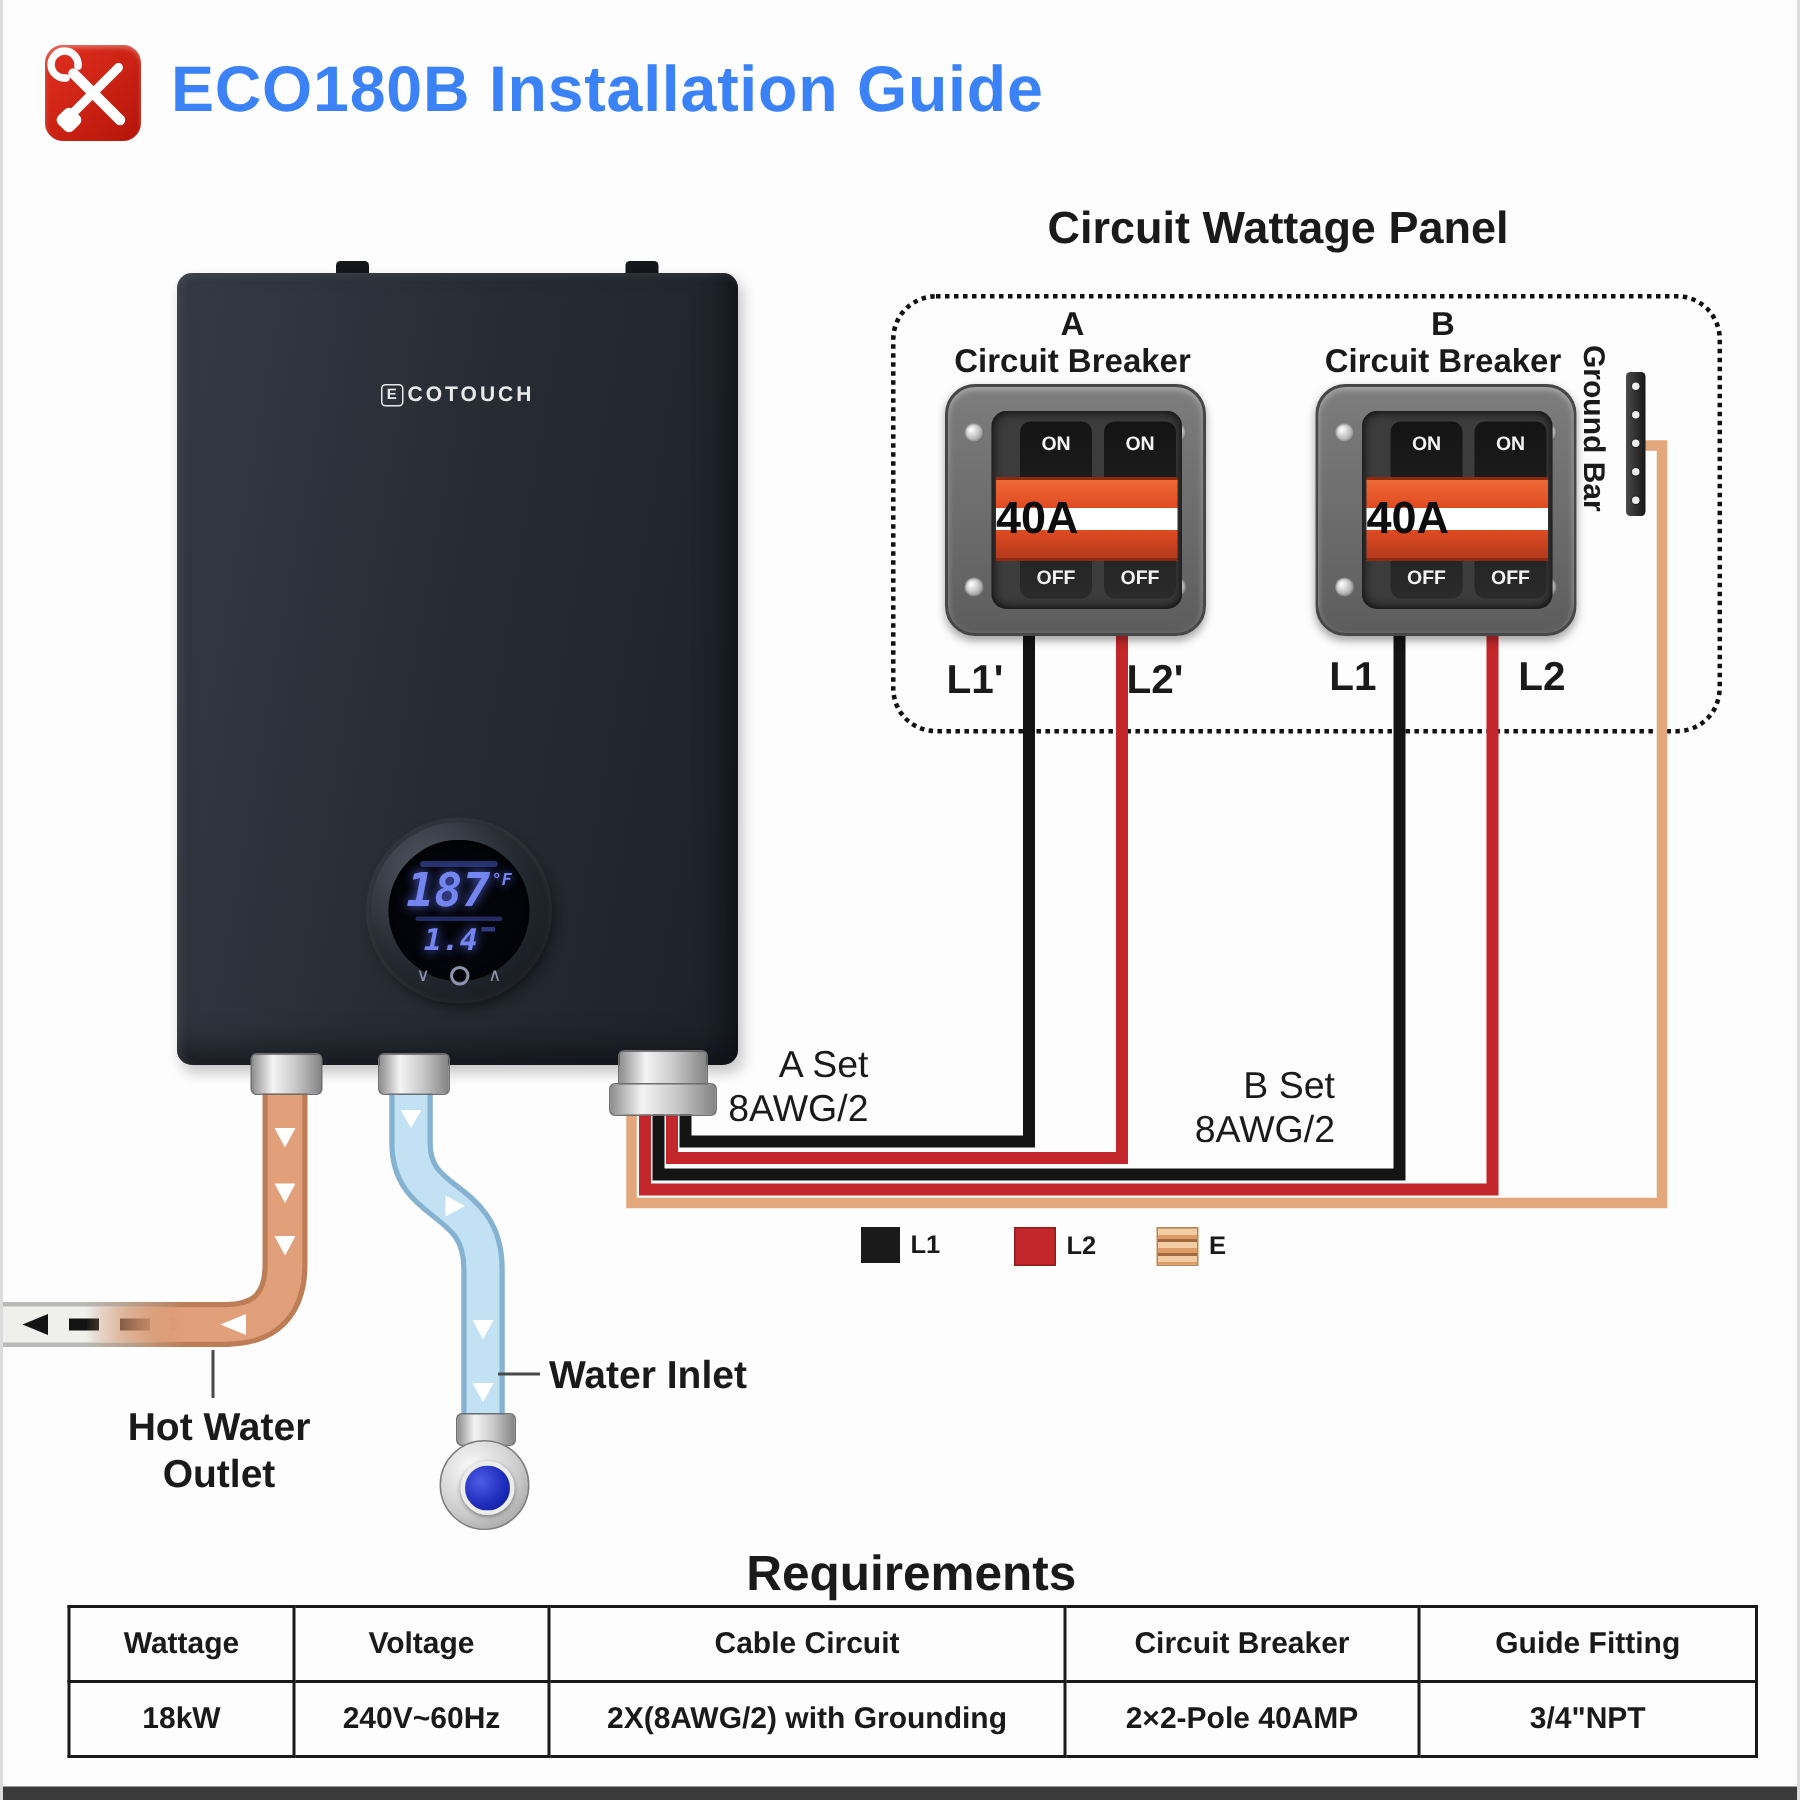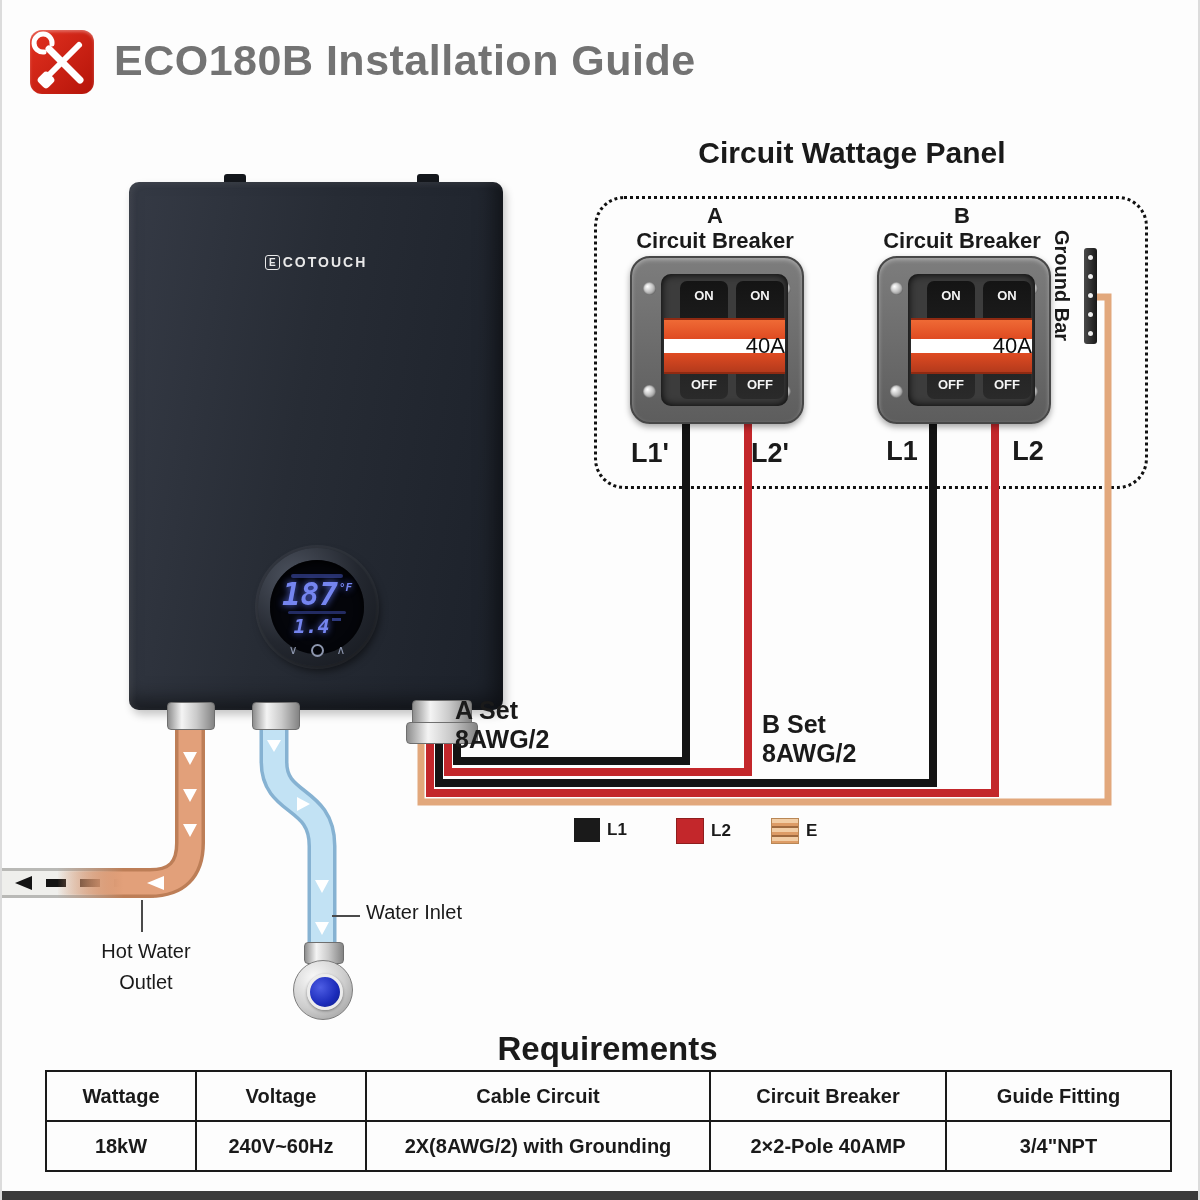--- a/index.html
+++ b/index.html
@@ -6,50 +6,50 @@
   .canvas{
     position:relative;width:1200px;height:1200px;background:#fdfdfd;overflow:hidden;
     font-family:"Liberation Sans",sans-serif;color:#1a1a1a;
     border-left:2px solid #dcdcdc;border-right:2px solid #dcdcdc;box-sizing:border-box;
   }
   .abs{position:absolute;}
 
   
   .hdr-icon{left:28px;top:30px;width:64px;height:64px;border-radius:12px;
     background:linear-gradient(135deg,#e23120,#b51409);box-shadow:inset 0 2px 3px rgba(255,255,255,.3);z-index:8;}
-  .hdr-title{left:112px;top:36px;font-size:43px;font-weight:bold;letter-spacing:.5px;color:#737373;z-index:8;}
+  .hdr-title{left:112px;top:36px;font-size:43px;font-weight:bold;letter-spacing:.5px;color:#3b82f6;z-index:8;}
 
   
   .panel-title{left:590px;top:136px;width:520px;text-align:center;font-size:30px;font-weight:bold;z-index:3;}
   .panel-box{left:592px;top:196px;width:548px;height:287px;border:3px dotted #111;border-radius:30px;z-index:1;}
   .breaker-caption{width:170px;text-align:center;font-weight:bold;font-size:22px;line-height:25px;z-index:6;}
   .breaker{width:170px;height:164px;border-radius:20px;border:2px solid #474747;
     background:linear-gradient(#7d7d7d,#5d5d5d);box-shadow:inset 0 2px 4px rgba(255,255,255,.35),0 3px 6px rgba(0,0,0,.35);z-index:6;}
   .screw{position:absolute;width:13px;height:13px;border-radius:50%;
     background:radial-gradient(circle at 35% 35%,#fff,#c2c2c2 45%,#6e6e6e);box-shadow:inset 0 0 2px #333;}
   .screw.tl{left:11px;top:24px;} .screw.tr{right:11px;top:24px;}
   .screw.bl{left:11px;bottom:24px;} .screw.br{right:11px;bottom:24px;}
   .breaker-inner{position:absolute;left:29px;top:16px;width:112px;height:132px;background:#3c3c3c;
     border-radius:10px;box-shadow:inset 0 0 8px #000;display:flex;justify-content:center;gap:8px;padding-left:15px;}
   .rocker{width:48px;height:118px;margin-top:7px;border-radius:7px;background:linear-gradient(#141414,#2a2a2a);
     display:flex;flex-direction:column;justify-content:space-between;align-items:center;
     padding:7px 0;box-sizing:border-box;font-size:13px;font-weight:bold;color:#f4f4f4;}
   .band{position:absolute;left:3px;right:3px;top:44px;height:52px;z-index:2;
     background:linear-gradient(#ef6a35 0%,#df4b22 36%,#ffffff 36%,#ffffff 64%,#df4b22 64%,#b43a1c 100%);
     border-top:2px solid #8f2a12;border-bottom:2px solid #8f2a12;
-    display:flex;align-items:center;justify-content:flex-end;font-size:22px;font-weight:normal;color:#0d0d0d;}
+    display:flex;align-items:center;justify-content:flex-start;font-size:30px;font-weight:bold;color:#0d0d0d;}
   .terminal-label{font-size:27px;font-weight:bold;z-index:6;transform:translateX(-50%);}
   .groundbar-label{left:1048px;top:230px;height:145px;writing-mode:vertical-rl;
     font-size:20px;font-weight:bold;z-index:6;}
   .groundbar{left:1082px;top:248px;width:13px;height:96px;border-radius:3px;
     background:linear-gradient(90deg,#4a4a4a,#181818);z-index:6;}
   .gb-screw{position:absolute;left:4px;width:5px;height:5px;border-radius:50%;background:#eee;box-shadow:0 0 1px #000;}
 
   
-  .heater{left:127px;top:182px;width:374px;height:528px;border-radius:10px;z-index:2;
+  .heater{left:116px;top:182px;width:374px;height:528px;border-radius:10px;z-index:2;
     background:linear-gradient(100deg,#353a45 0%,#272c35 45%,#1c212a 100%);
     box-shadow:inset 3px 2px 6px rgba(255,255,255,.09),inset -8px -10px 20px rgba(0,0,0,.5),3px 5px 9px rgba(0,0,0,.22);}
   .nub{width:22px;height:12px;border-radius:3px;background:#14171c;z-index:1;}
   .brand{position:absolute;left:0;top:72px;width:100%;text-align:center;color:#e9e9e9;
     font-size:14px;font-weight:bold;letter-spacing:2px;}
   .brand-mark{display:inline-block;border:1.5px solid #e9e9e9;border-radius:3px;width:13px;height:13px;
     line-height:13px;font-size:10px;text-align:center;letter-spacing:0;margin-right:3px;vertical-align:1px;}
   .display-outer{position:absolute;left:129px;top:366px;width:118px;height:118px;border-radius:50%;
     background:radial-gradient(circle at 30% 26%,#4d535f,#23272f 55%,#14171d);
     box-shadow:0 0 0 3px rgba(255,255,255,.05),3px 5px 9px rgba(0,0,0,.55);
@@ -76,30 +76,30 @@
 
   
   .valve-nut{left:302px;top:942px;width:38px;height:20px;z-index:6;}
   .valve-body{left:291px;top:960px;width:58px;height:58px;border-radius:50%;z-index:6;
     background:radial-gradient(circle at 35% 30%,#fafafa,#cdcdcd 55%,#909090);border:1px solid #7d7d7d;}
   .valve-knob{left:305px;top:974px;width:30px;height:30px;border-radius:50%;z-index:7;
     background:radial-gradient(circle at 35% 35%,#4d5de4,#1b2bba 60%,#0f1e85);border:3px solid #ececec;
     box-shadow:0 1px 3px rgba(0,0,0,.4);}
 
   
-  .set-label{text-align:left;font-weight:bold;font-size:25px;line-height:29px;z-index:6;}
+  .set-label{text-align:right;font-weight:normal;font-size:25px;line-height:29px;z-index:6;}
   .legend-item{display:flex;align-items:center;gap:7px;z-index:6;}
   .swatch{width:26px;height:24px;}
   .swatch.l1{background:#1a1a1a;}
   .swatch.l2{background:#c3272b;border:1px solid #8f1d1d;}
   .swatch.e{background:repeating-linear-gradient(180deg,#f2cda4 0 4px,#dd9c66 4px 7px,#a06a3e 7px 9px);border:1px solid #b98755;}
   .legend-text{font-size:17px;font-weight:bold;}
 
   
-  .plumb-label{font-size:20px;font-weight:normal;z-index:6;}
+  .plumb-label{font-size:26px;font-weight:bold;z-index:6;}
   .hot-label{left:70px;top:936px;width:148px;text-align:center;line-height:31px;}
   .inlet-label{left:364px;top:901px;}
 
   
   .req-title{left:43px;top:1030px;width:1125px;text-align:center;font-size:33px;font-weight:bold;z-index:6;}
   .req-table{left:43px;top:1070px;z-index:6;}
   table{border-collapse:collapse;table-layout:fixed;width:1125px;}
   th,td{border:2.5px solid #1a1a1a;height:48px;text-align:center;font-size:20px;padding:0 4px;}
   th{font-weight:bold;} td{font-weight:600;}
   .bottom-strip{left:0;top:1191px;width:1200px;height:9px;background:#3b3b3b;z-index:9;}

